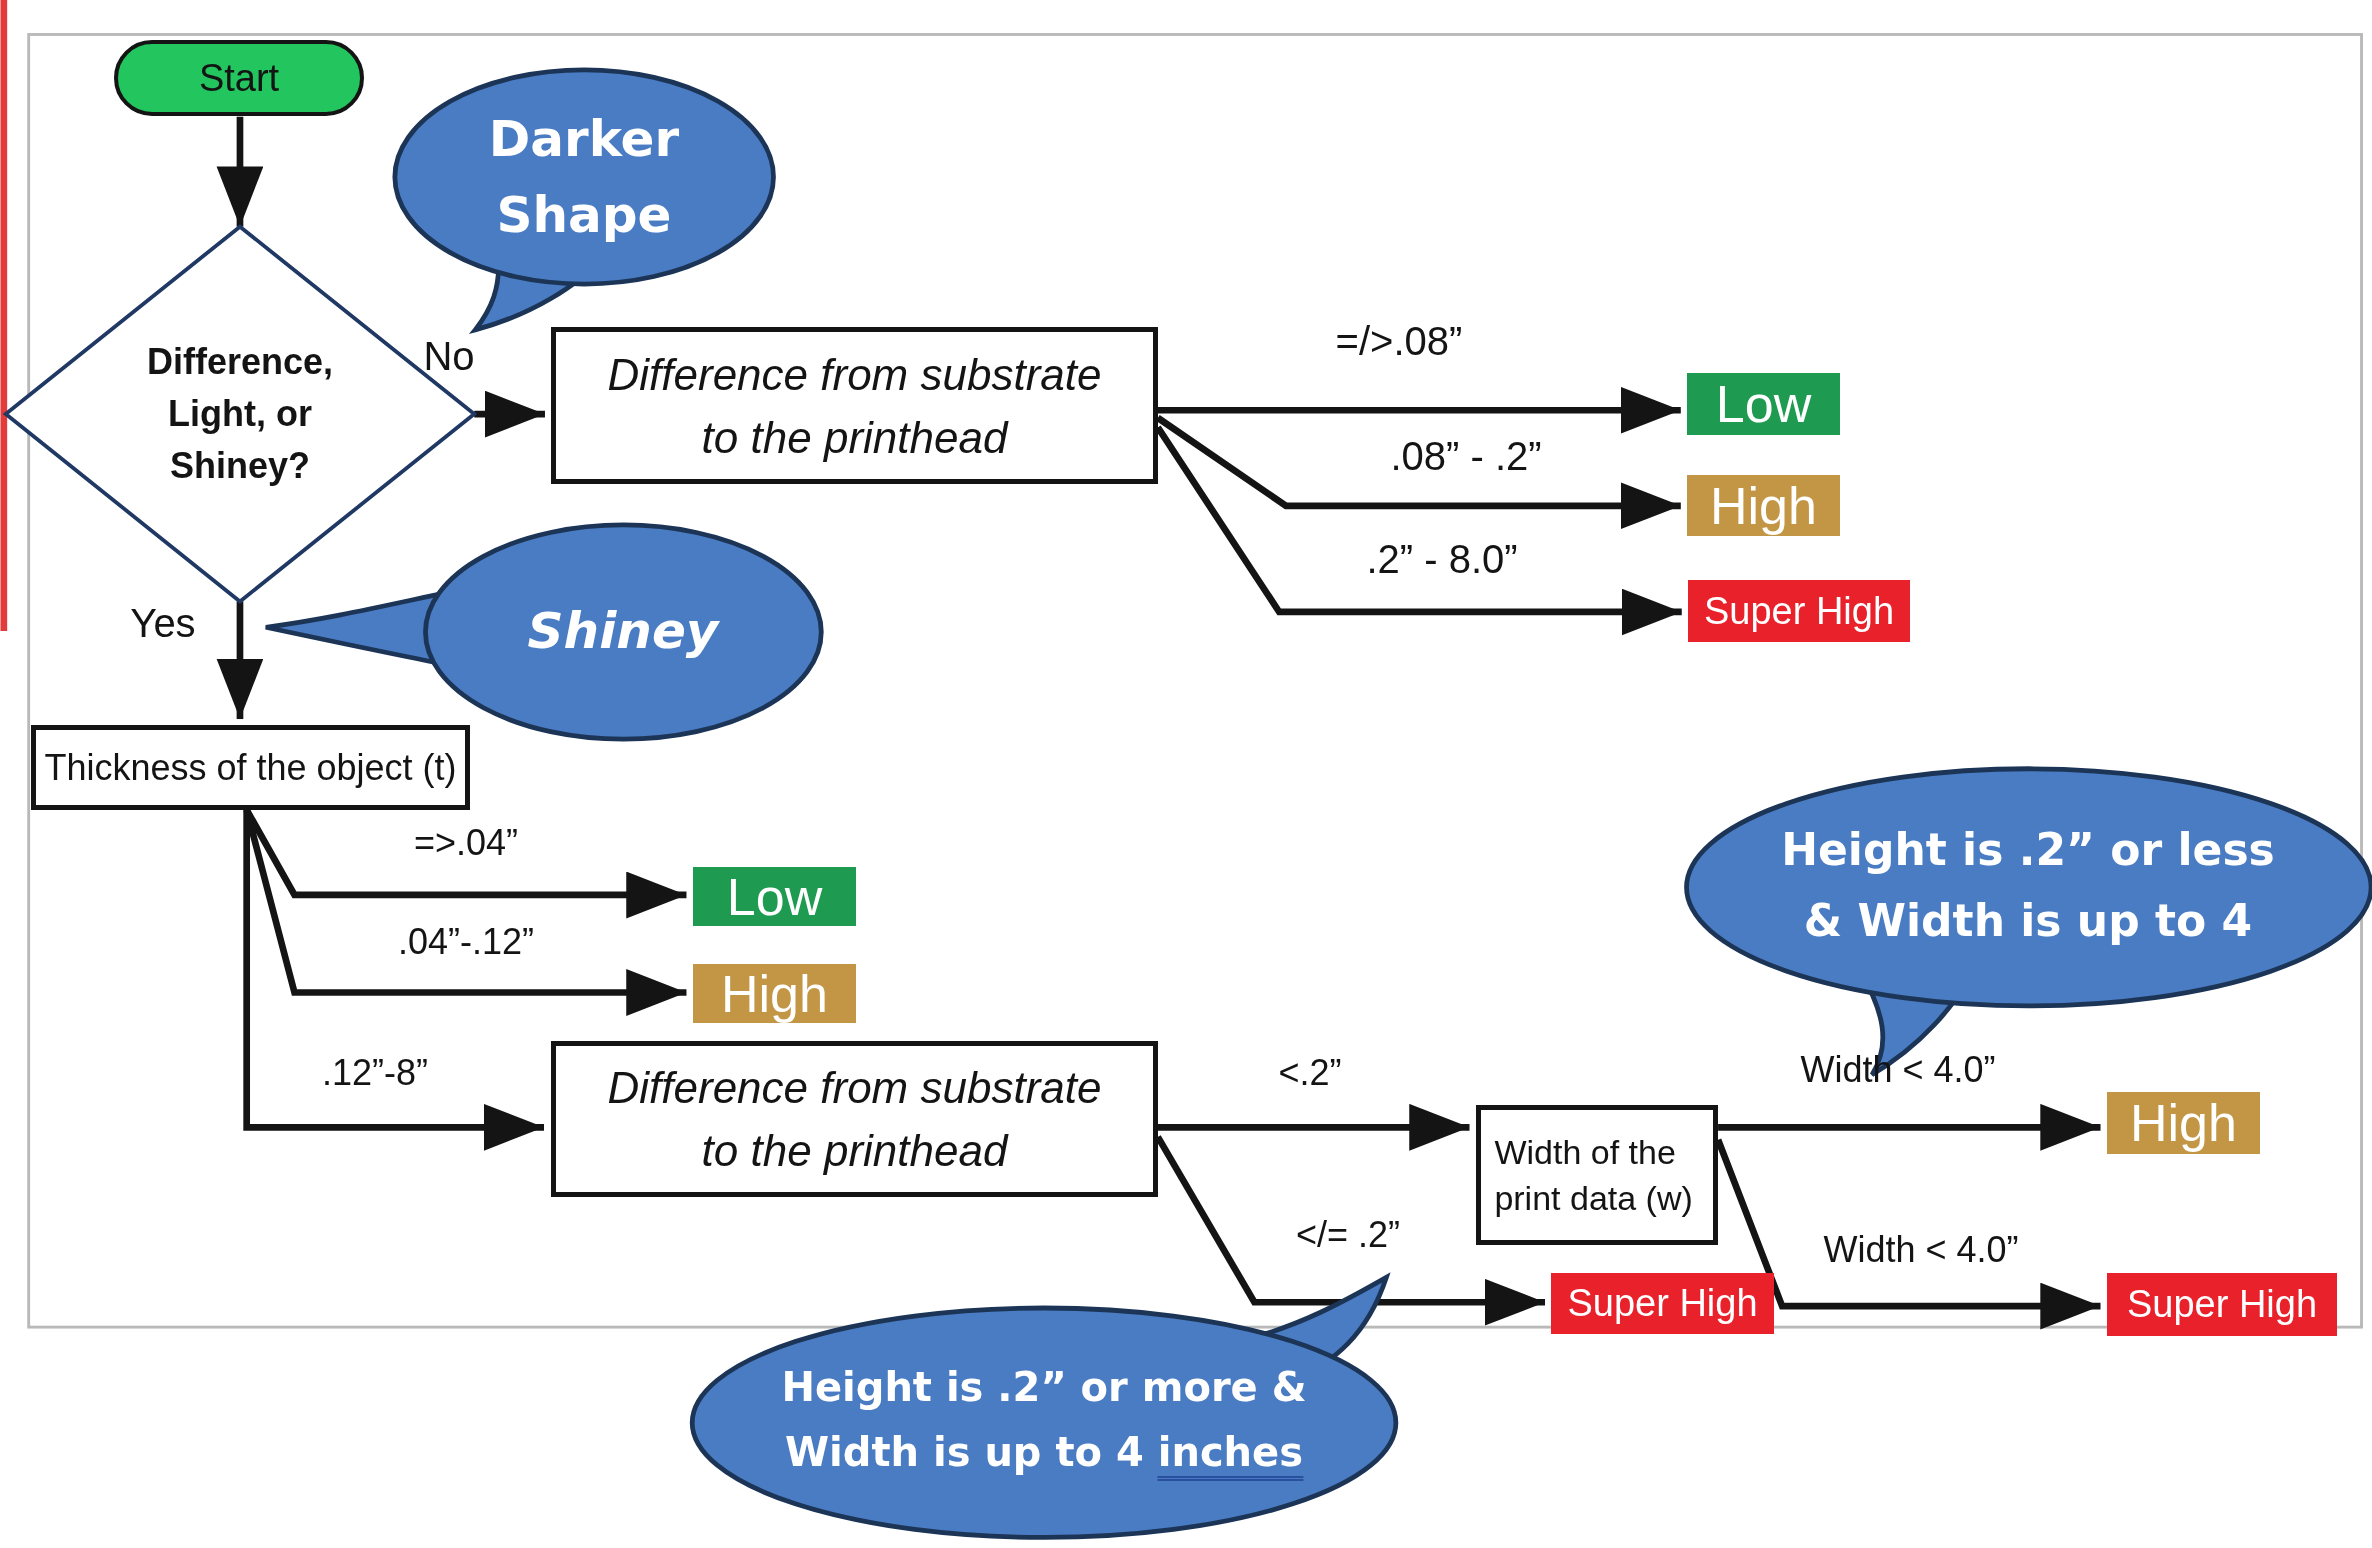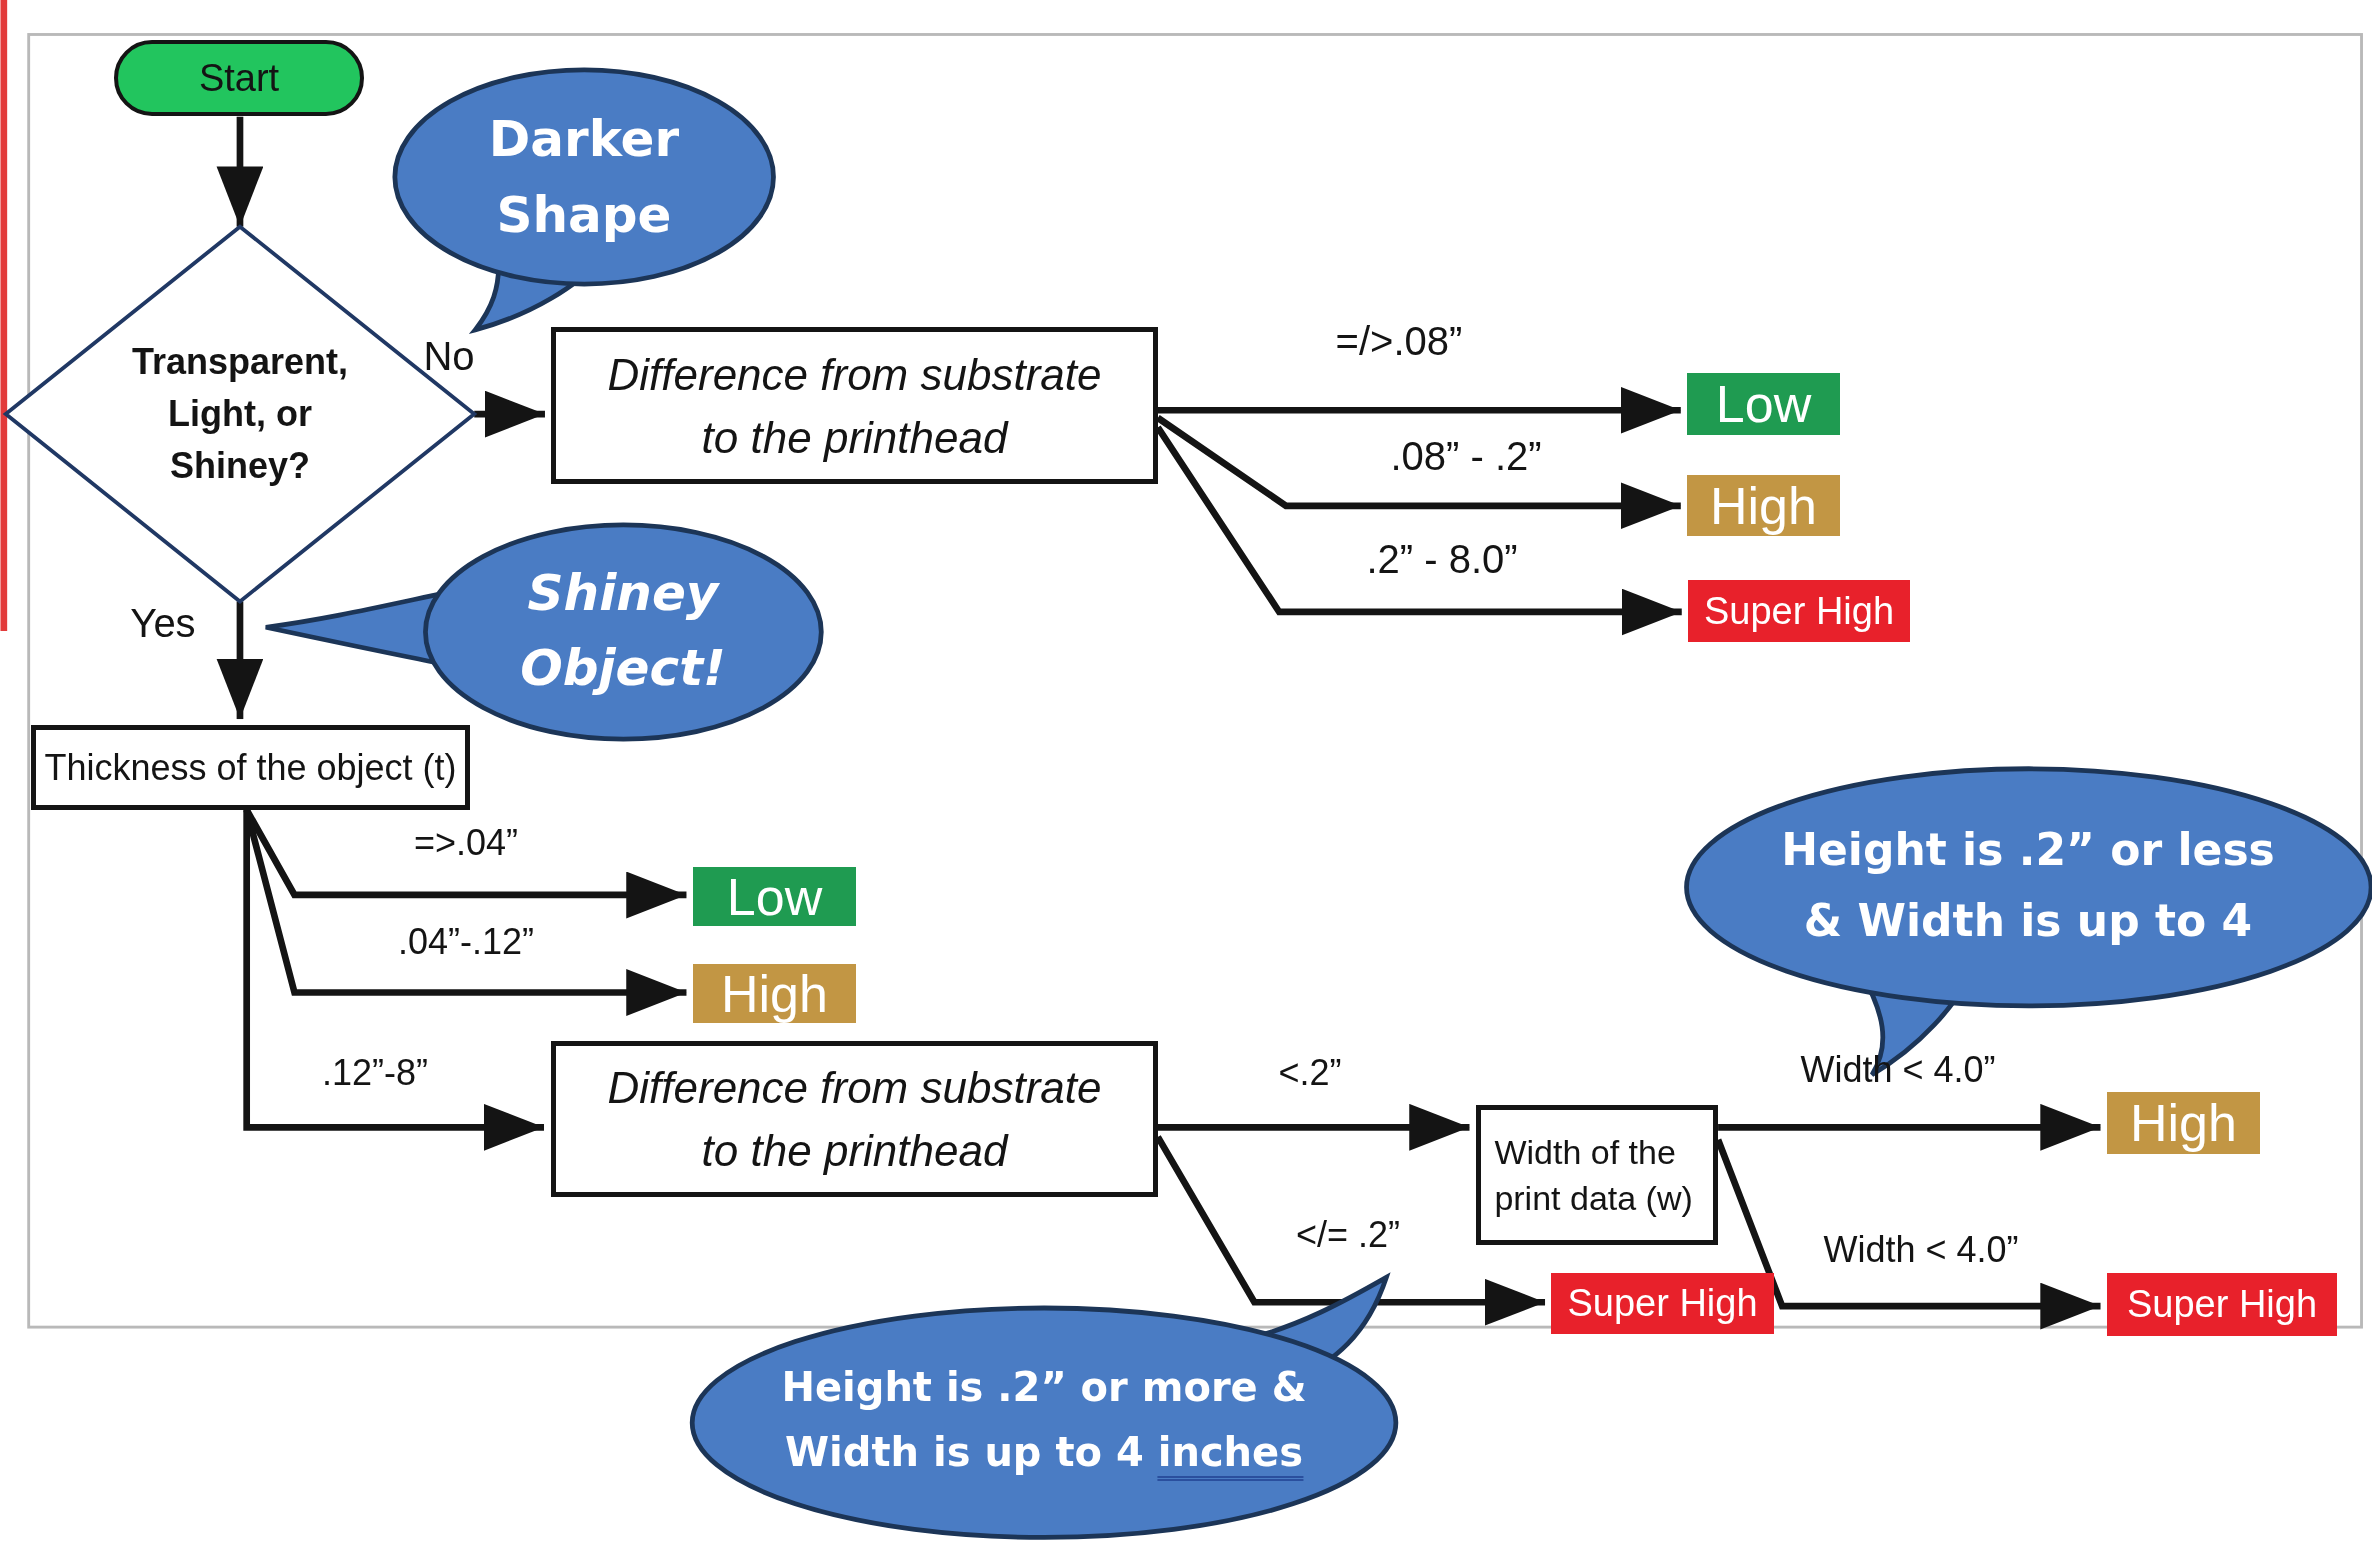--- a/index.html
+++ b/index.html
@@ -94,21 +94,21 @@
       <ellipse class="svg-bubble" cx="2122" cy="928" rx="358" ry="124"></ellipse>
 
       <path class="svg-bubble" d="M 1298,1402 C 1358,1388 1408,1360 1450,1336 C 1430,1396 1396,1424 1350,1446 Z"></path>
       <ellipse class="svg-bubble" cx="1092" cy="1488" rx="368" ry="120"></ellipse>
     </g>
   </svg>
 
   <div class="start-node" style="left:114px; top:40px; width:250px; height:76px;">Start</div>
 
   <div class="decision-text">
-    <div>Transparent,</div>
+    <div>Difference,</div>
     <div>Light, or</div>
     <div>Shiney?</div>
   </div>
 
   <div class="lbl lbl-big" style="left:449px; top:356px;">No</div>
   <div class="lbl lbl-big" style="left:163px; top:623px;">Yes</div>
 
   <div class="node-box italic-node" style="left:551px; top:327px; width:607px; height:157px;">
     <div>Difference from substrate</div>
     <div>to the printhead</div>
@@ -151,21 +151,20 @@
   <div class="chip chip-high" style="left:2107px; top:1092px; width:153px; height:62px;">High</div>
   <div class="chip chip-super" style="left:2107px; top:1273px; width:230px; height:63px; font-size:38px;">Super High</div>
 
   <div class="bubble-text bt-1" style="left:584px; top:177px;">
     <div>Darker</div>
     <div>Shape</div>
   </div>
 
   <div class="bubble-text bt-2" style="left:623px; top:631px;">
     <div>Shiney</div>
-    <div>Object!</div>
   </div>
 
   <div class="bubble-text bt-3" style="left:2028px; top:885px;">
     <div>Height is .2” or less</div>
     <div>&amp; Width is up to 4</div>
   </div>
 
   <div class="bubble-text bt-4" style="left:1044px; top:1420px;">
     <div>Height is .2” or more &amp;</div>
     <div>

